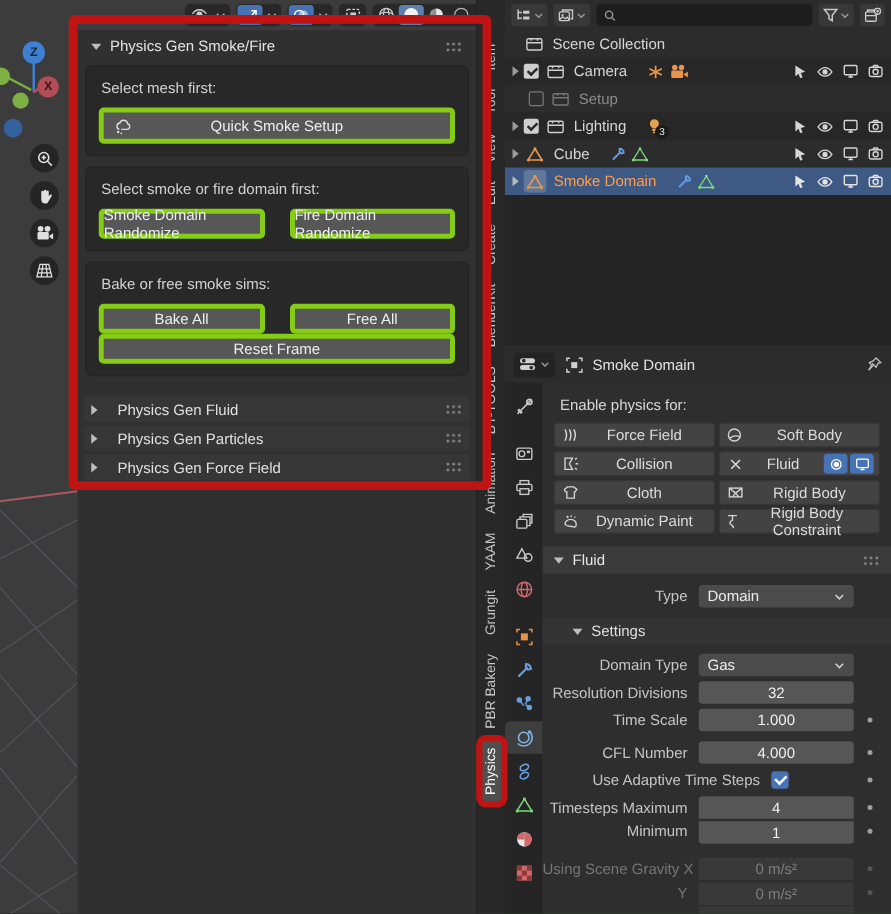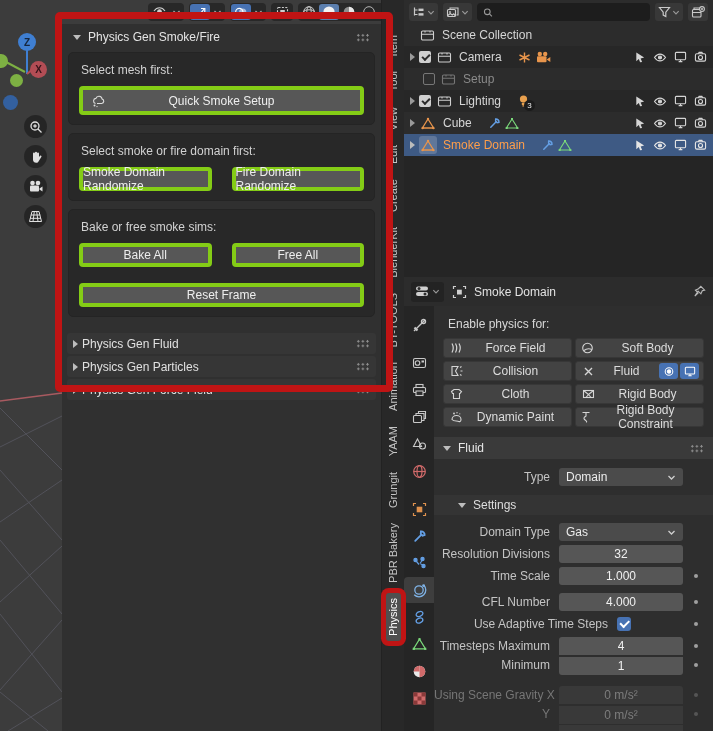--- a/index.html
+++ b/index.html
@@ -37,22 +37,22 @@
   .nsidebar{position:absolute;left:62px;top:24px;width:319px;height:707px;background:var(--sbbg);padding:2px 5px}
   .phead{display:flex;align-items:center;gap:7px;height:22px;padding:0 6px;color:#e4e4e4}
   .phead .title{flex:1}
   .pbox{background:var(--boxbg);border:1px solid #242424;border-radius:5px;padding:9px 10px;margin:4px 1px 8px 1px}
   .pbox .blabel{color:#d2d2d2;margin:1px 0 9px 2px}
   .bbtn{background:var(--btn);border:4px solid #84cc16;border-radius:4px;height:24px;display:flex;align-items:center;justify-content:center;color:#eee;position:relative;cursor:default}
   .bbtn.tall{height:29px}
   .bbtn .licon{position:absolute;left:8px;top:50%;transform:translateY(-50%)}
   .btnrow{display:flex;gap:20px}
   .btnrow .bbtn{flex:1}
-  .mt{margin-top:16px}
-  .cpanel{display:flex;align-items:center;gap:4px;height:21px;background:#363636;border-radius:3px;padding:0 6px;margin:2px 0;color:#e0e0e0}
+  .mt{margin-top:0}
+  .cpanel{display:flex;align-items:center;gap:16px;height:21px;background:#363636;border-radius:3px;padding:0 6px;margin:2px 0;color:#e0e0e0}
   .cpanel .title{flex:1}
   .tri-d{width:0;height:0;border-top:5px solid #bdbdbd;border-left:4px solid transparent;border-right:4px solid transparent}
   .tri-r{width:0;height:0;border-left:5px solid #bdbdbd;border-top:4px solid transparent;border-bottom:4px solid transparent}
   .dots{width:14px;height:9px;background-image:radial-gradient(circle,#8d8d8d 1px,transparent 1.3px);background-size:4.6px 4.6px}
 
   
   .tabstrip{position:absolute;left:381px;top:0;width:23px;height:731px;background:#282828;border-left:1px solid #222;display:flex;flex-direction:column;align-items:center;gap:5px;padding-top:30px}
   .vtab{writing-mode:vertical-rl;transform:rotate(180deg);color:#c6c6c6;font-size:11px;padding:5px 2px;border-radius:3px;line-height:1;cursor:default}
   .vtab.active{background:#4f4f4f;color:#fff;box-shadow:0 0 0 5px var(--anno);position:relative;z-index:6}
 

